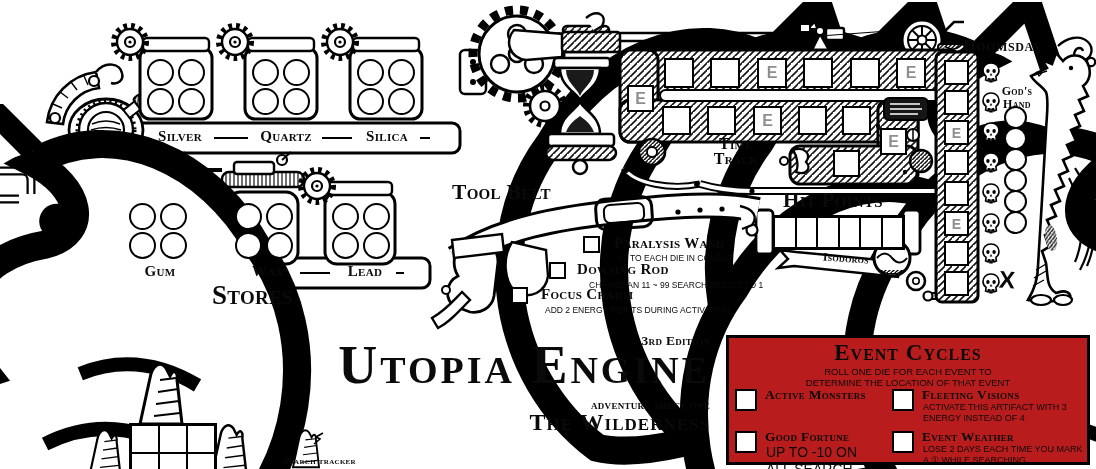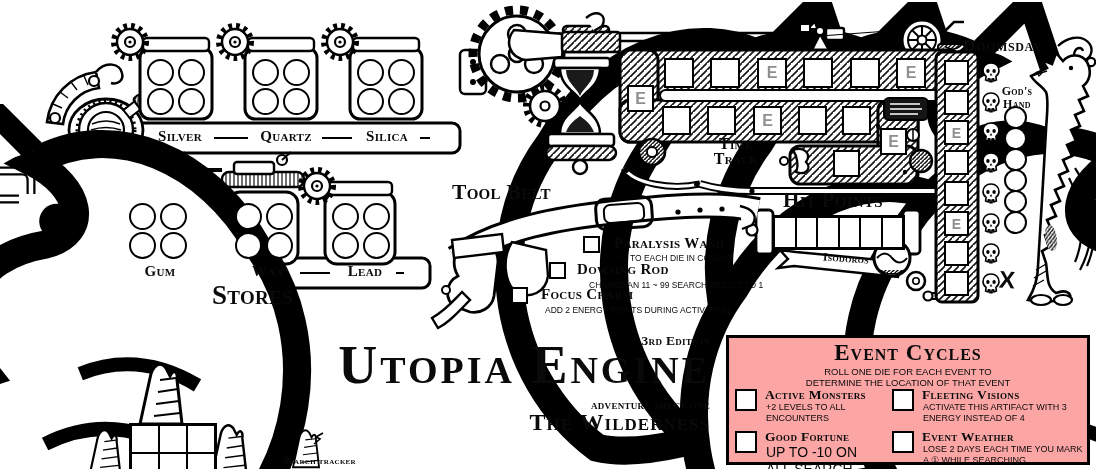--- a/index.html
+++ b/index.html
@@ -22,21 +22,21 @@
   .ghc{position:absolute;width:23px;height:23px;border:2.4px solid #000;border-radius:50%;
        background:#fff;box-sizing:border-box;z-index:2;}
   .cb{position:absolute;background:#fff;border:2.7px solid #000;box-sizing:border-box;z-index:2;}
   .cb.sm{width:17px;height:17px;}
   .cb.lg{width:22px;height:22px;}
   .hp-tube{position:absolute;left:772px;top:215px;width:133px;height:35px;border:3px solid #000;
            background:#fff;box-sizing:border-box;display:flex;z-index:2;}
   .hp-cell{flex:1;border-right:2.3px solid #000;}
   .hp-cell:last-child{border-right:none;}
   .ev-box{position:absolute;left:726px;top:335px;width:364px;height:130px;border:3px solid #000;
-          background:#fca5a5;box-sizing:border-box;z-index:2;}
+          background:#b91c1c;box-sizing:border-box;z-index:2;}
   .sgrid{position:absolute;left:129px;top:423px;display:grid;z-index:2;
          grid-template-columns:repeat(3,28px);grid-template-rows:repeat(2,28px);
          border:2.8px solid #000;background:#fff;}
   .sgrid div{border:1.2px solid #000;}
   .center{text-align:center;}
   .right{text-align:right;}
 </style>
 </head>
 <body>
 
@@ -420,21 +420,20 @@
 <div class="abs ui sc right" style="left:270px;top:410px;width:440px;font-size:24px;letter-spacing:1px">The Wilderness</div>
 <div class="abs ui sc right" style="left:270px;top:398px;width:440px;font-size:13.5px">adventure sheet one</div>
 
 <div class="ev-box">
   <div class="abs sc center" style="left:0;top:3px;width:100%;font-size:23px;letter-spacing:1px">Event Cycles</div>
   <div class="abs tiny center" style="left:0;top:38.5px;width:100%;font-size:9.5px">determine the location of that event</div>
   <div class="abs tiny center" style="left:0;top:28px;width:100%;font-size:9.5px">Roll one die for each event to</div>
 
   <div class="cb lg" style="left:6px;top:51px"></div>
   <div class="abs sc" style="left:36px;top:50px;font-size:13.5px">Active Monsters</div>
-  <div class="abs tiny" style="left:37px;top:64px;width:118px;font-size:9px">+2 levels to all encounters</div>
 
   <div class="cb lg" style="left:163px;top:51px"></div>
   <div class="abs sc" style="left:193px;top:50px;font-size:13.5px">Fleeting Visions</div>
   <div class="abs tiny" style="left:194px;top:64px;width:162px;font-size:9px">Activate this Artifact with 3 energy instead of 4</div>
 
   <div class="cb lg" style="left:6px;top:93px"></div>
   <div class="abs sc" style="left:36px;top:92px;font-size:13.5px">Good Fortune</div>
   <div class="abs tiny" style="left:37px;top:106px;width:118px;font-size:14px">Up to -10 on all search results</div>
 
   <div class="cb lg" style="left:163px;top:93px"></div>

